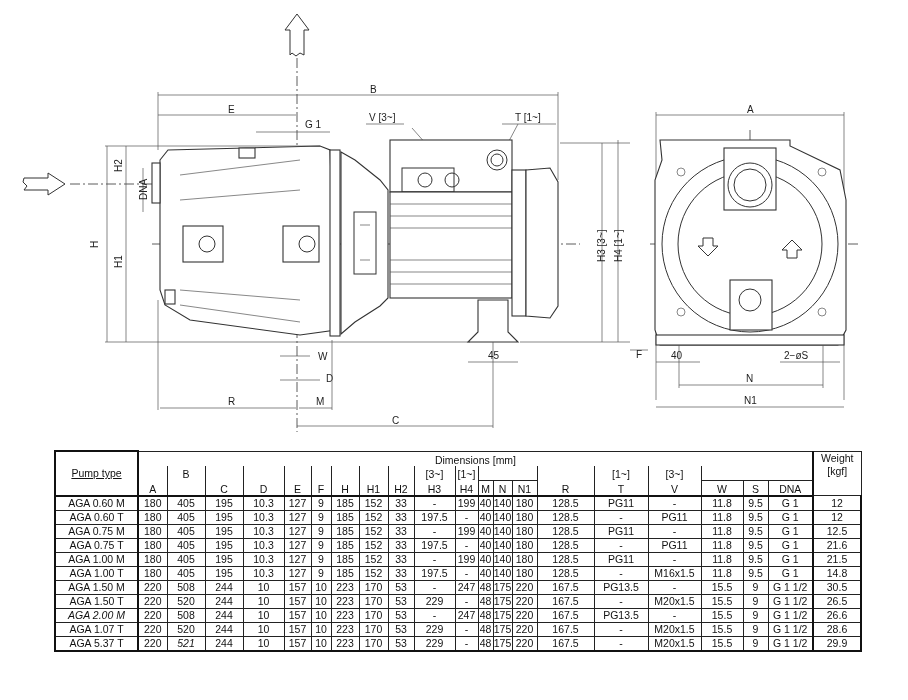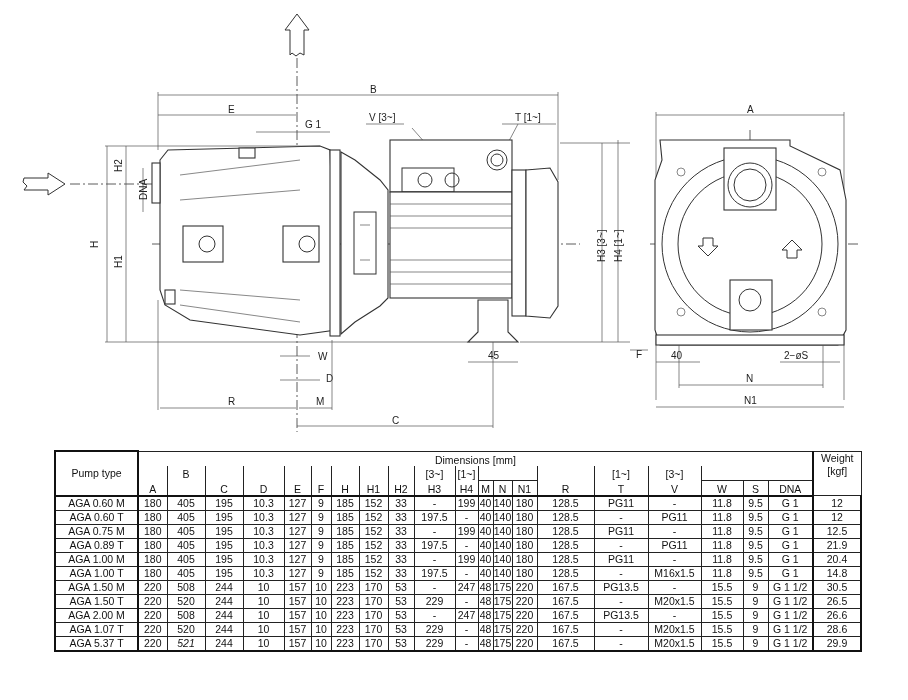--- a/index.html
+++ b/index.html
@@ -188,21 +188,21 @@
       <col style="width:57px">
         <col style="width:54px">
         <col style="width:53px">
         <col style="width:42px">
         <col style="width:25px">
       <col style="width:45px">
         <col style="width:48px">
     </colgroup>
     <thead>
       <tr class="hdr1">
-        <th rowspan="3" class="outer" style="vertical-align:middle;">Pump type</th>
+        <th rowspan="3" class="outer" style="vertical-align:middle;text-decoration:underline;">Pump type</th>
         <th colspan="20" class="dims-title thick-l">Dimensions [mm]</th>
         <th rowspan="3" class="thick-l" style="vertical-align:top;line-height:13px;">
           <span>Weight</span><br>
           <span>[kgf]</span>
         </th>
       </tr>
       <tr class="hdr2">
         <th class="sub thick-l" style="border-bottom:none;border-right:none;"></th>
         <th class="sub" style="border-bottom:none;">B</th>
         <th class="sub" style="border-bottom:none;"></th>
@@ -315,42 +315,42 @@
           <td>180</td>
           <td>128.5</td>
           <td>PG11</td>
           <td>-</td>
           <td>11.8</td>
           <td>9.5</td>
           <td>G 1</td>
           <td class="thick-l" style="border-right: 2px solid rgb(17, 17, 17);">12.5</td>
         </tr>
         <tr>
-          <td class="pt" style="border-left: 2px solid rgb(17, 17, 17);">AGA 0.89 T</td>
+          <td class="pt" style="border-left: 2px solid rgb(17, 17, 17);">AGA 0.75 T</td>
           <td class="thick-l">180</td>
           <td>405</td>
           <td>195</td>
           <td>10.3</td>
           <td>127</td>
           <td>9</td>
           <td>185</td>
           <td>152</td>
           <td>33</td>
           <td>197.5</td>
           <td>-</td>
           <td>40</td>
           <td>140</td>
           <td>180</td>
           <td>128.5</td>
           <td>-</td>
           <td>PG11</td>
           <td>11.8</td>
           <td>9.5</td>
           <td>G 1</td>
-          <td class="thick-l" style="border-right: 2px solid rgb(17, 17, 17);">21.9</td>
+          <td class="thick-l" style="border-right: 2px solid rgb(17, 17, 17);">21.6</td>
         </tr>
         <tr>
           <td class="pt" style="border-left: 2px solid rgb(17, 17, 17);">AGA 1.00 M</td>
           <td class="thick-l">180</td>
           <td>405</td>
           <td>195</td>
           <td>10.3</td>
           <td>127</td>
           <td>9</td>
           <td>185</td>
@@ -360,21 +360,21 @@
           <td>199</td>
           <td>40</td>
           <td>140</td>
           <td>180</td>
           <td>128.5</td>
           <td>PG11</td>
           <td>-</td>
           <td>11.8</td>
           <td>9.5</td>
           <td>G 1</td>
-          <td class="thick-l" style="border-right: 2px solid rgb(17, 17, 17);">20.4</td>
+          <td class="thick-l" style="border-right: 2px solid rgb(17, 17, 17);">21.5</td>
         </tr>
         <tr>
           <td class="pt" style="border-left: 2px solid rgb(17, 17, 17);">AGA 1.00 T</td>
           <td class="thick-l">180</td>
           <td>405</td>
           <td>195</td>
           <td>10.3</td>
           <td>127</td>
           <td>9</td>
           <td>185</td>
@@ -435,21 +435,21 @@
           <td>220</td>
           <td>167.5</td>
           <td>-</td>
           <td>M20x1.5</td>
           <td>15.5</td>
           <td>9</td>
           <td>G 1 1/2</td>
           <td class="thick-l" style="border-right: 2px solid rgb(17, 17, 17);">26.5</td>
         </tr>
         <tr>
-          <td class="pt" style="border-left: 2px solid rgb(17, 17, 17);">AGA 2.00 M</td>
+          <td class="pt" style="border-left: 2px solid rgb(17, 17, 17); font-style: italic;">AGA 2.00 M</td>
           <td class="thick-l">220</td>
           <td>508</td>
           <td>244</td>
           <td>10</td>
           <td>157</td>
           <td>10</td>
           <td>223</td>
           <td>170</td>
           <td>53</td>
           <td>-</td>

